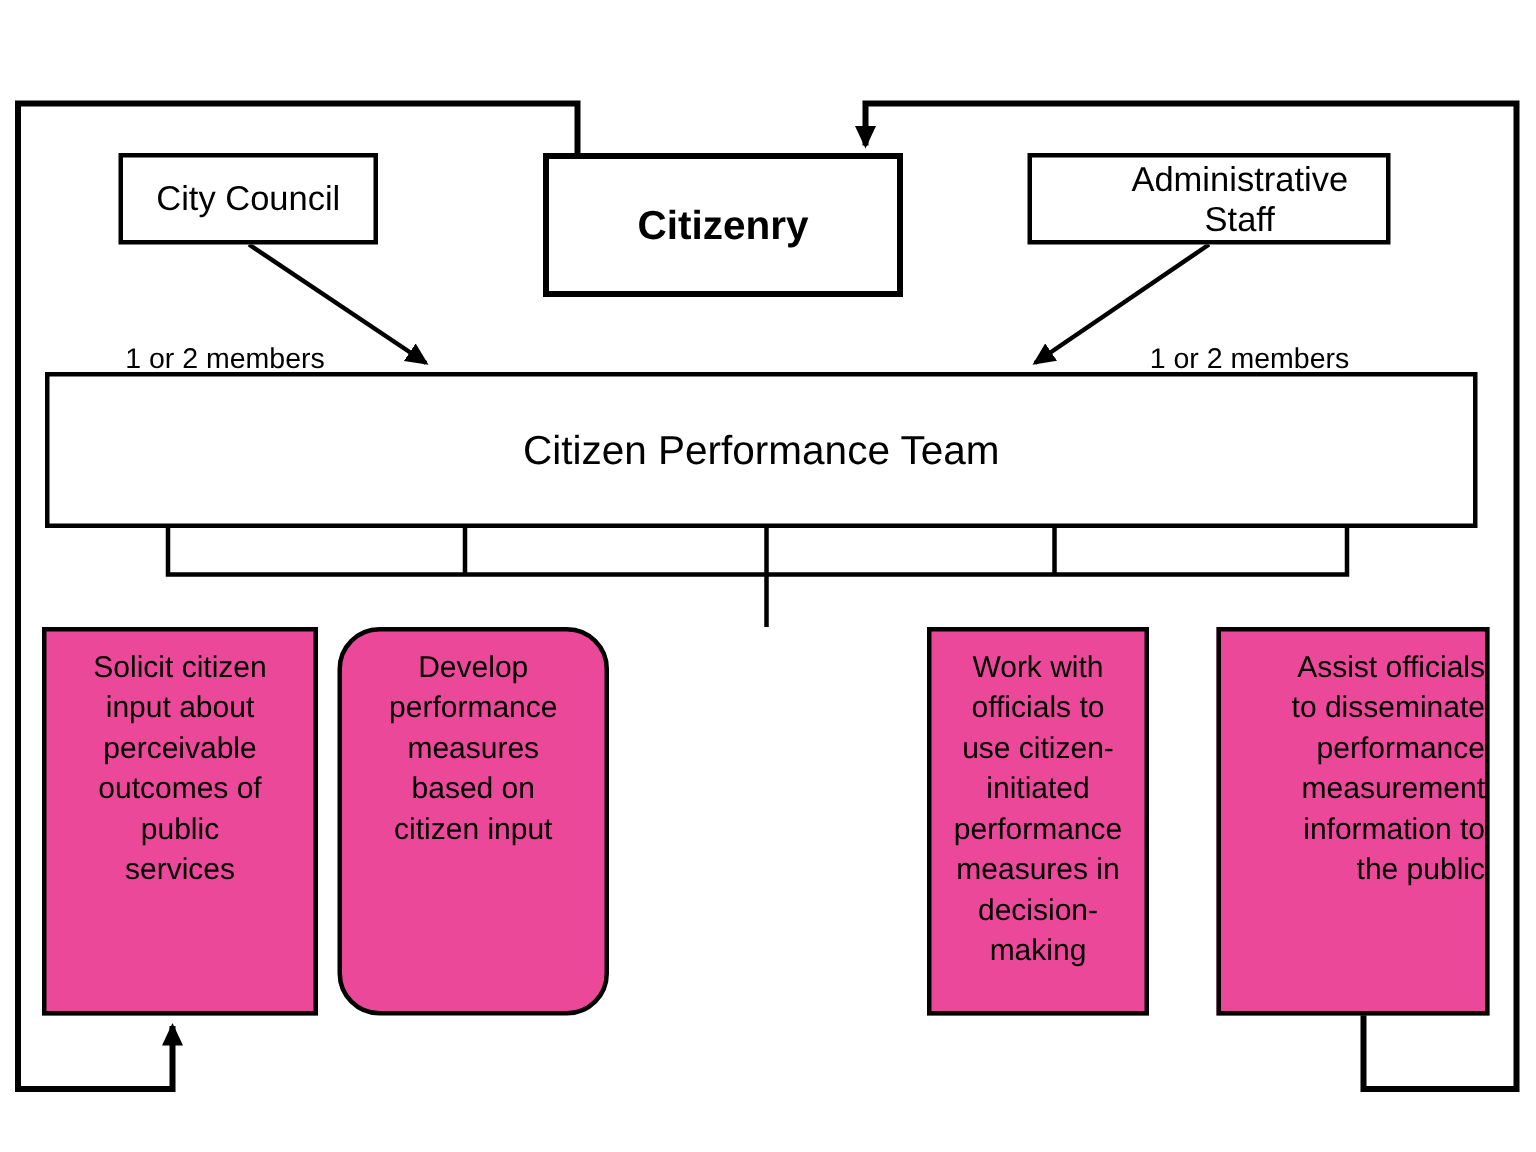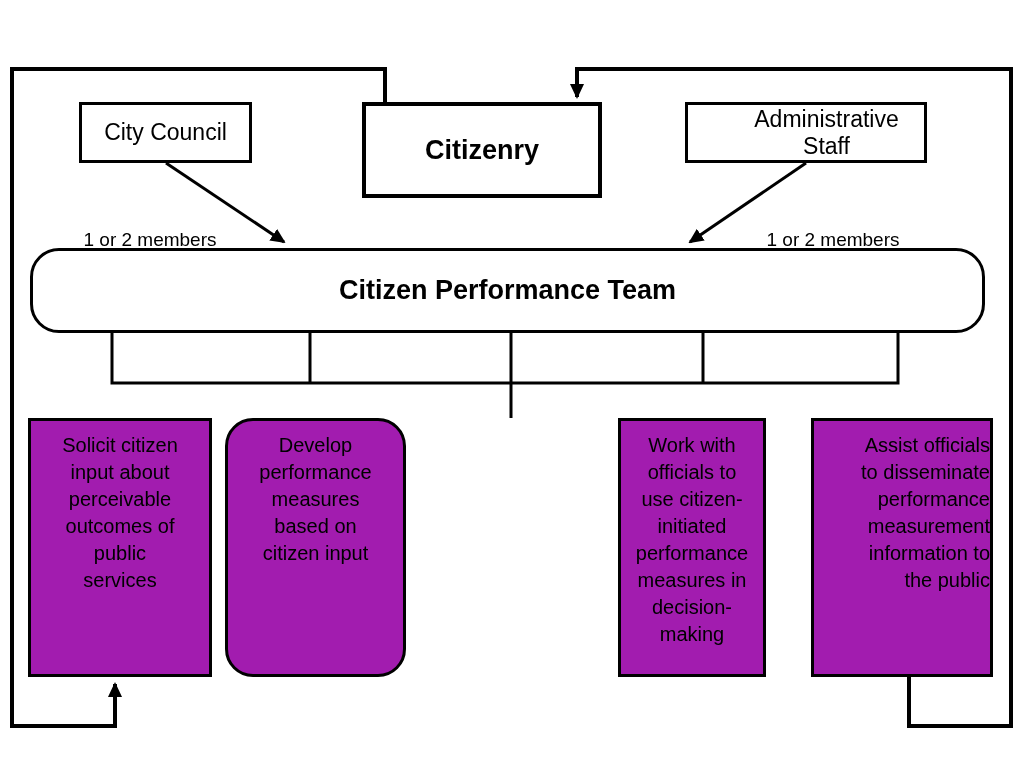--- a/index.html
+++ b/index.html
@@ -41,42 +41,42 @@
     left: 362px; top: 102px; width: 240px; height: 96px;
     border-width: 4px;
     font-size: 27px; font-weight: bold;
   }
   .node-admin-staff {
     left: 685px; top: 102px; width: 242px; height: 61px;
     font-size: 23px;
     padding-left: 41px;
   }
   .node-team {
-    left: 30px; top: 248px; width: 955px; height: 85px;
-    font-size: 27px; font-weight: bold; border-radius: 29px;
+    left: 30px; top: 248px; width: 955px; height: 104px;
+    font-size: 27px; font-weight: normal;
   }
   .member-note {
     position: absolute;
     top: 195px;
     width: 200px;
     height: 22px;
     font-size: 19px;
     text-align: center;
     margin-top: 34px;
   }
   .note-council { left: 50px; }
   .note-citizenry { left: 378px; }
   .note-admin { left: 733px; }
   .task {
     position: absolute;
     top: 418px;
     height: 259px;
     box-sizing: border-box;
     border: 3px solid #000000;
-    background: #a21caf;
+    background: #ec4899;
     font-size: 20px;
     line-height: 27px;
     text-align: center;
     padding-top: 11px;
     white-space: pre-line;
   }
   .task-1 { left: 28px;  width: 184px; }
   .task-2 { left: 225px; width: 181px; border-radius: 28px; }
   .task-3 { left: 421px; width: 180px; }
   .task-4 { left: 618px; width: 148px; }

